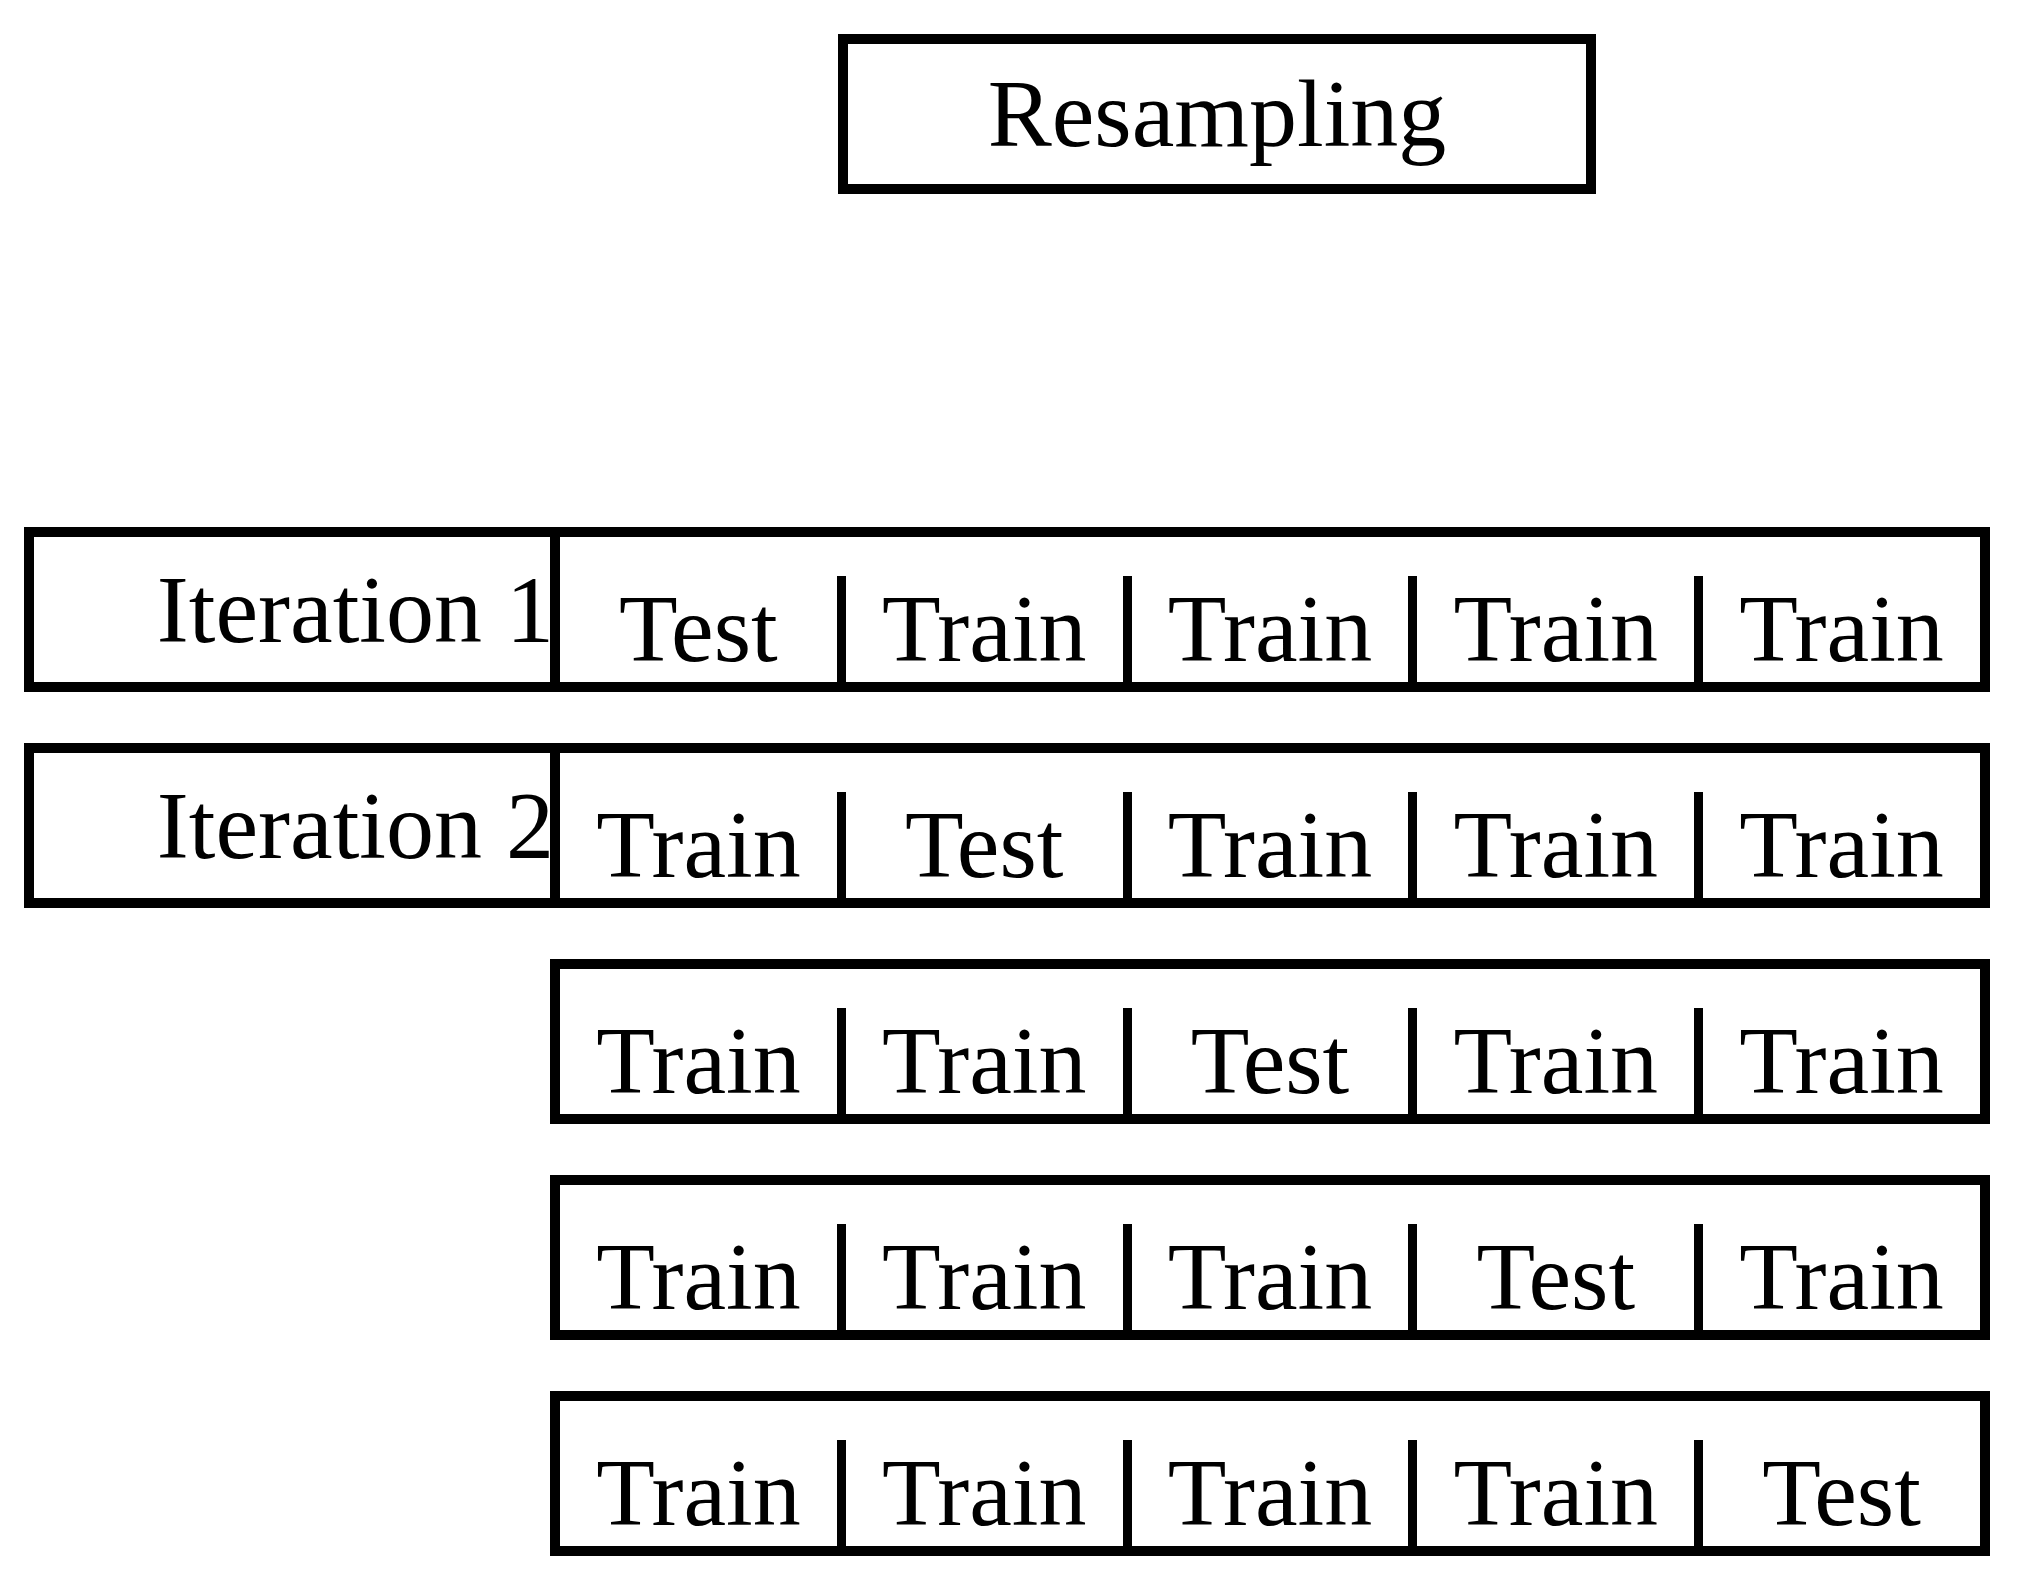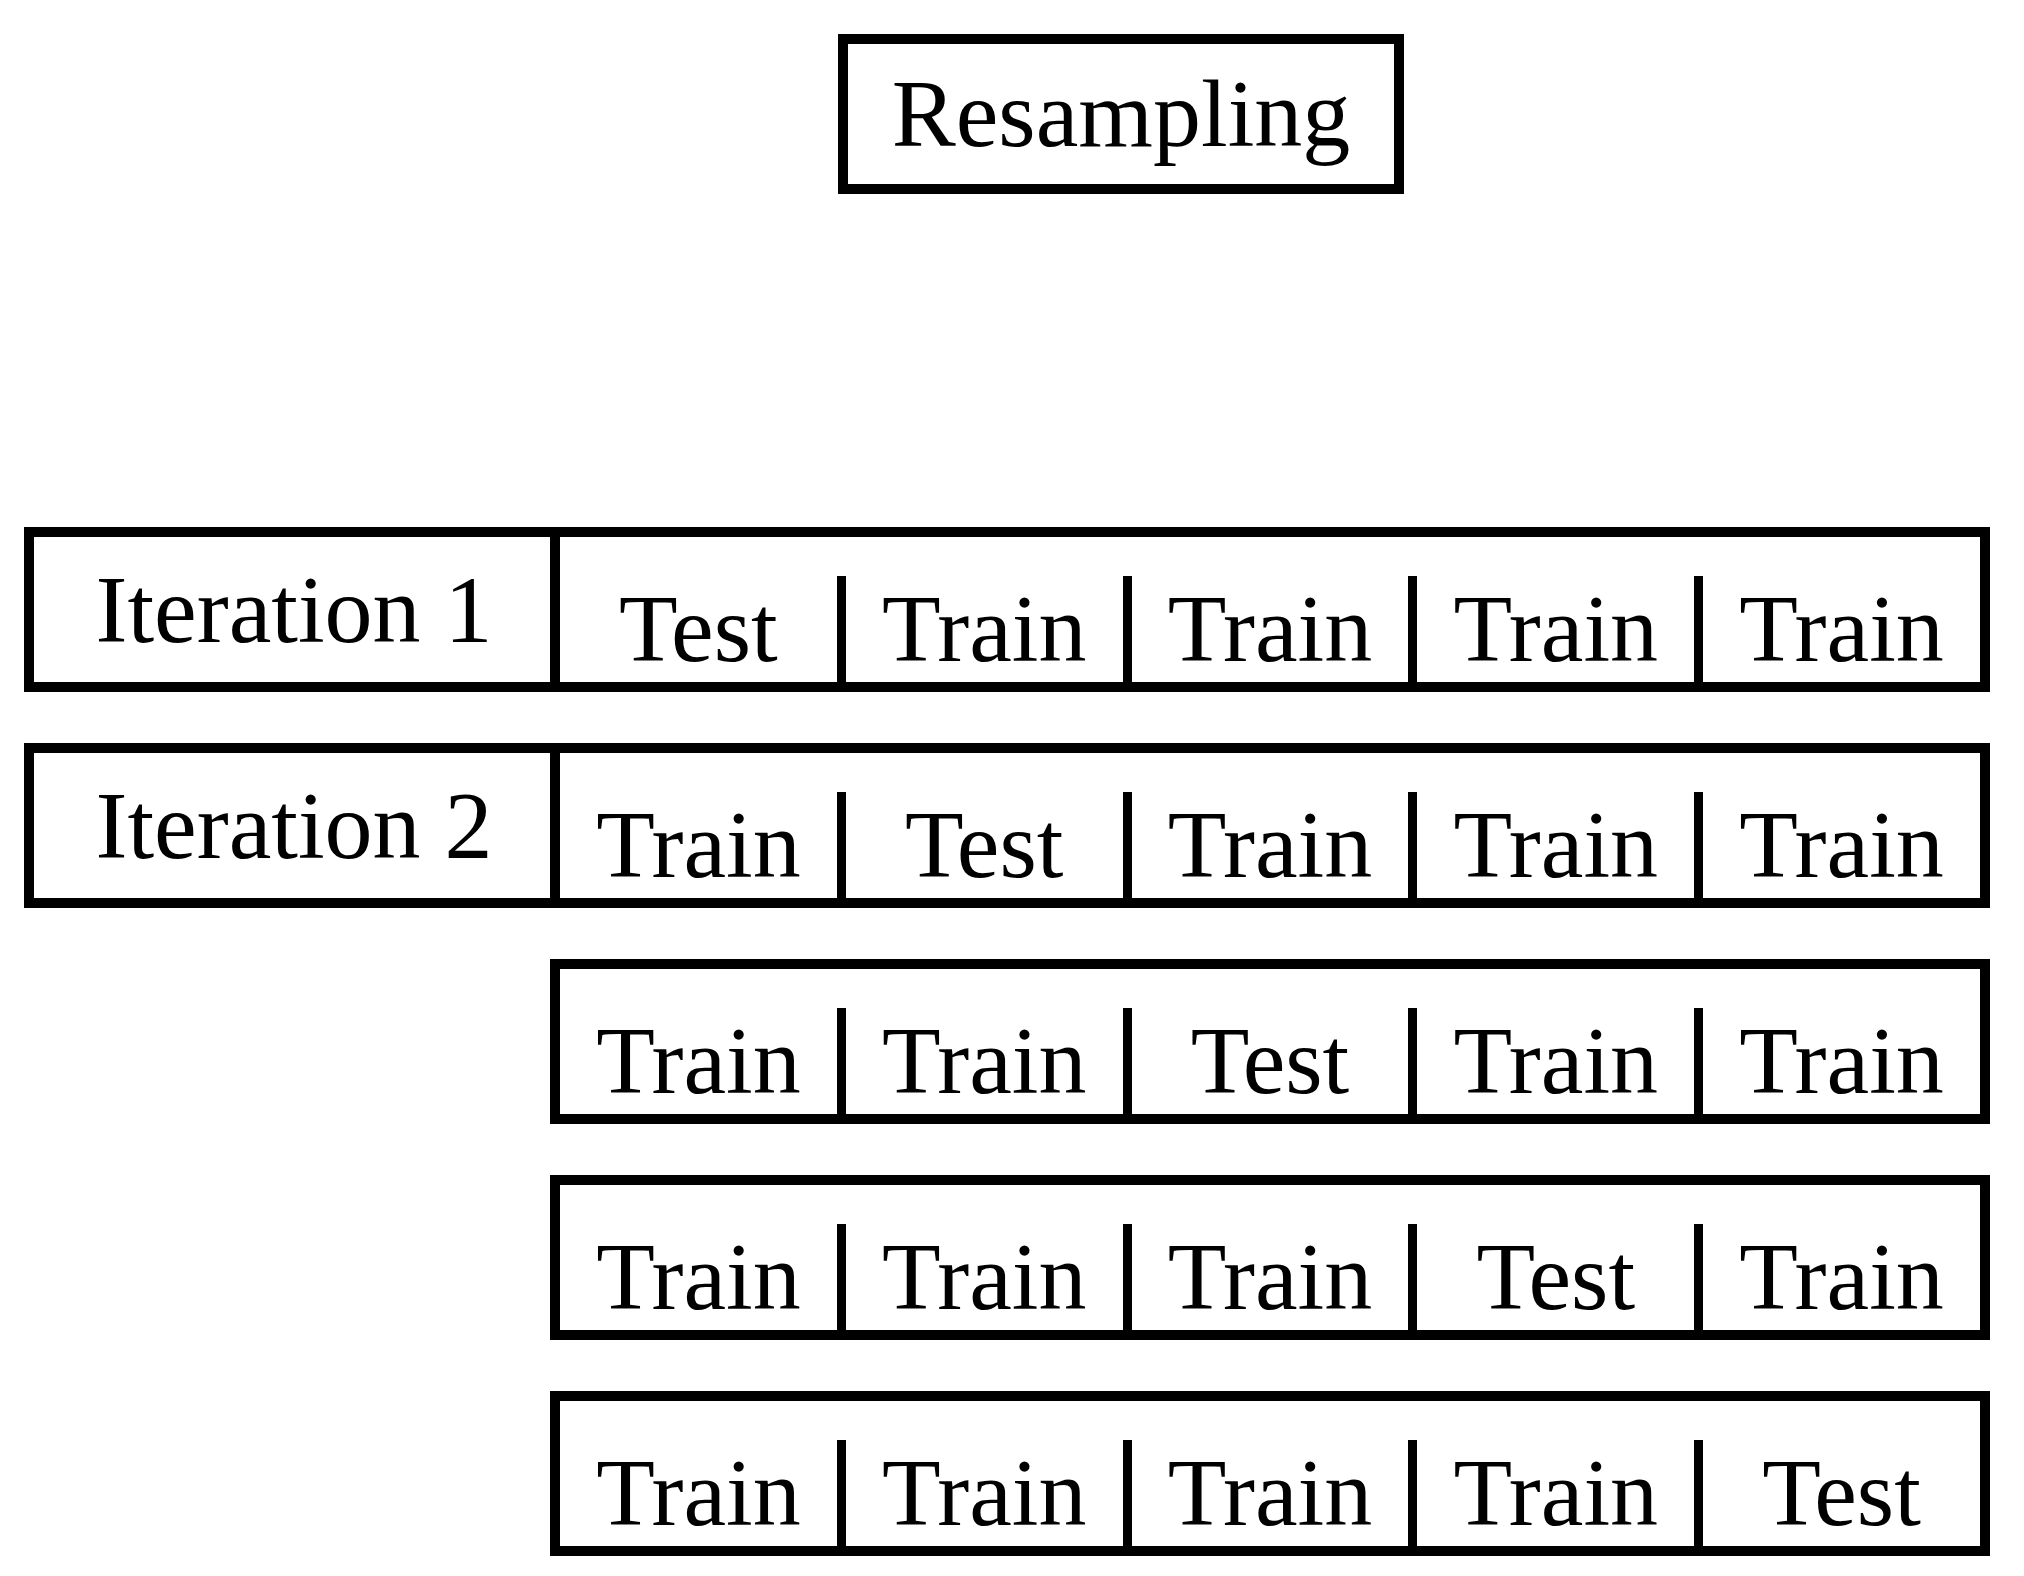--- a/index.html
+++ b/index.html
@@ -24,33 +24,34 @@
     display: flex;
     align-items: center;
     justify-content: center;
     font-size: 96px;
     line-height: 1.1;
     white-space: nowrap;
   }
   .title-box {
     left: 838px;
     top: 34px;
-    width: 566px;
+    width: 758px;
     height: 160px;
   }
   .subtitle-box {
     left: 668px;
     top: 291px;
     width: 995px;
     height: 161px;
   }
   .row-label {
     left: 24px;
     width: 540px;
     height: 165px;
+    justify-content: flex-end;
   }
   .cells {
     position: absolute;
     box-sizing: border-box;
     left: 550px;
     width: 1440px;
     height: 165px;
     border: 10px solid #000000;
     background: #ffffff;
     display: flex;

